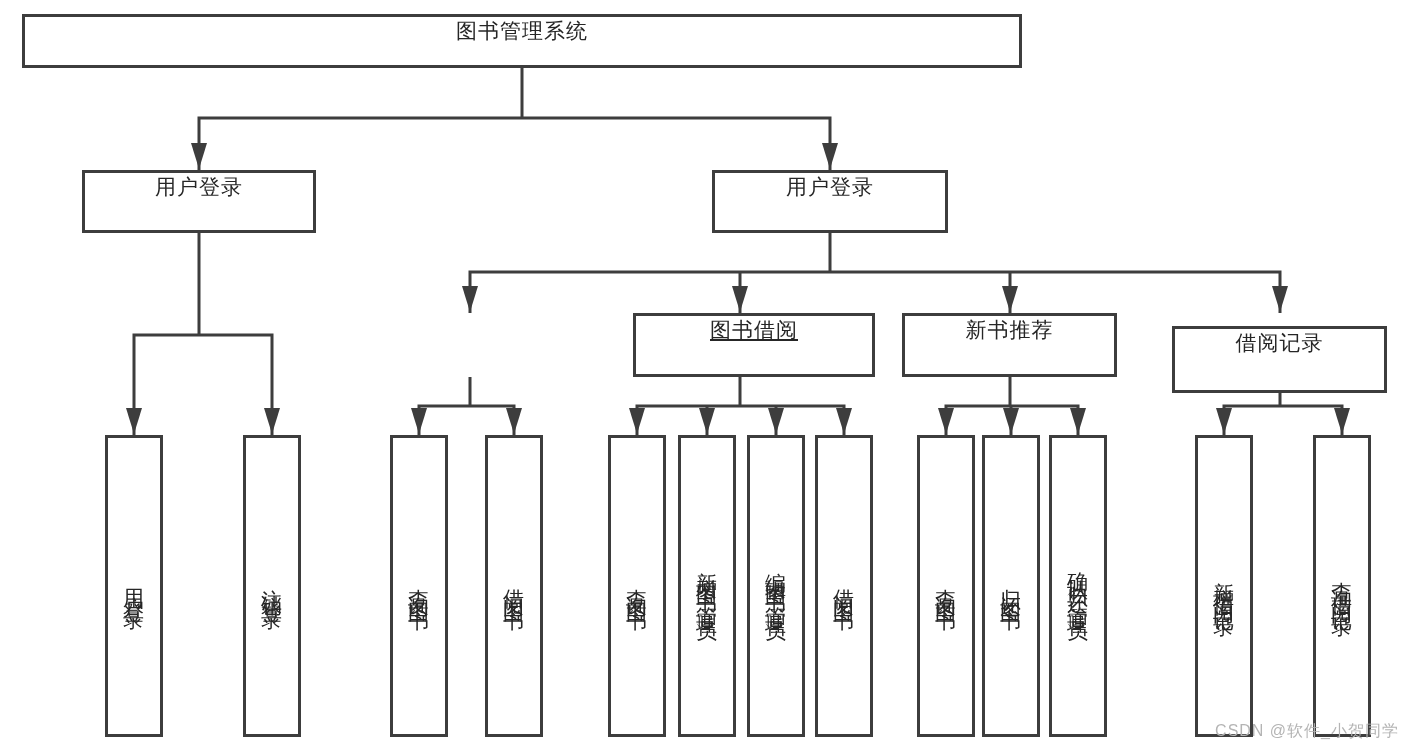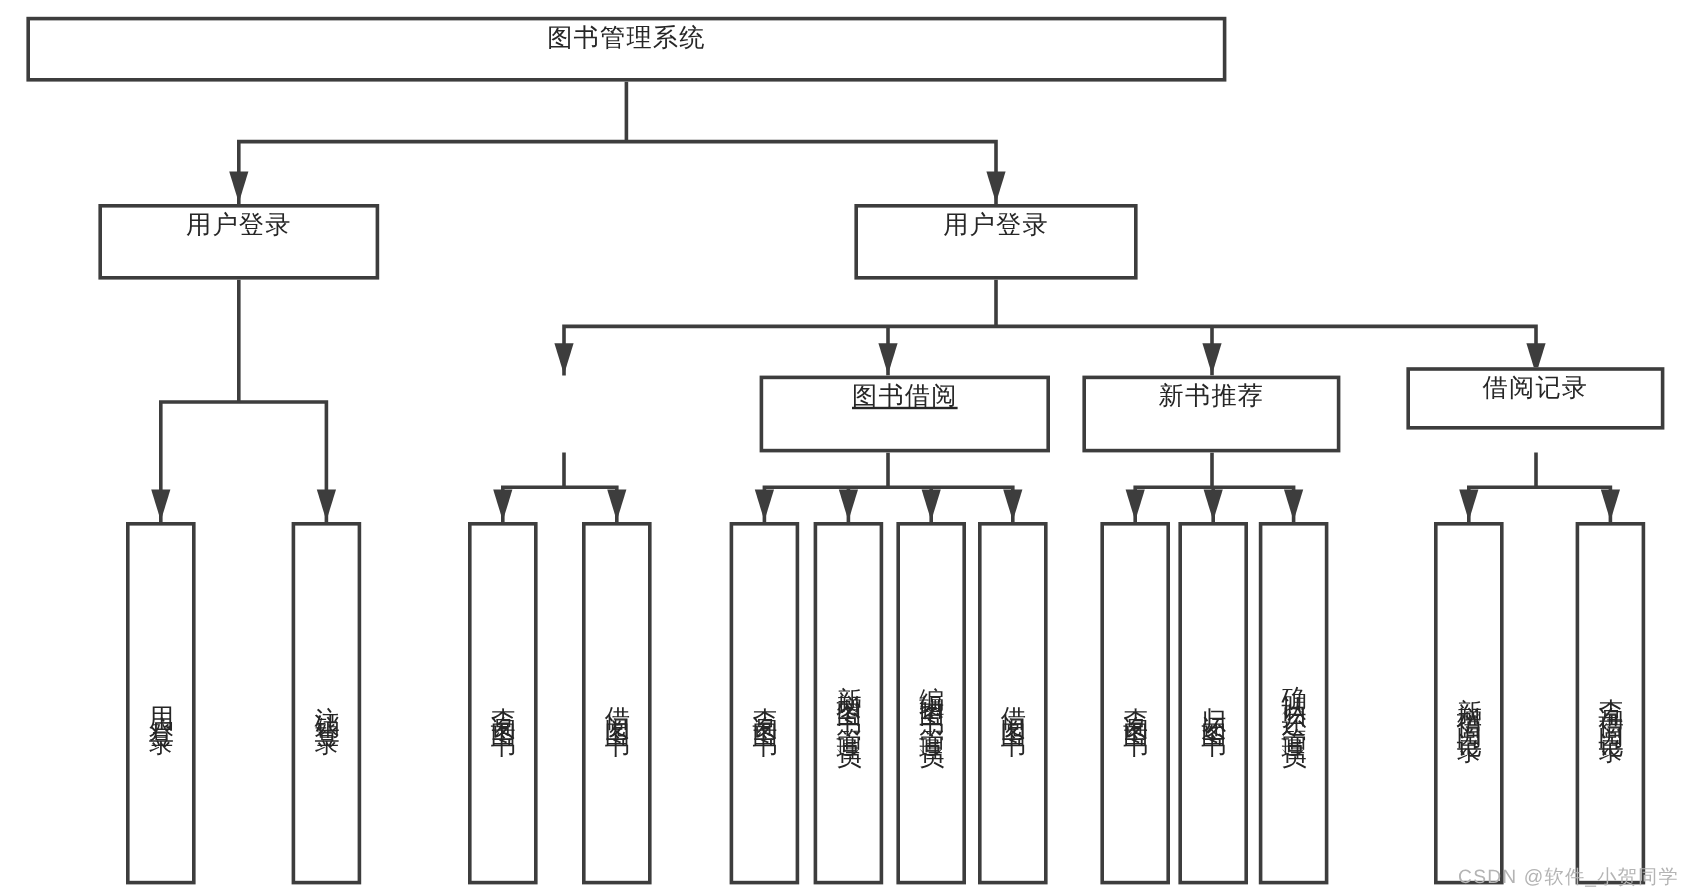--- a/index.html
+++ b/index.html
@@ -33,21 +33,21 @@
     letter-spacing:1px;
     color:var(--text);
   }
   
   #box-root        { left:22px;  top:14px;  width:1000px; height:54px; }
   #box-user-login  { left:82px;  top:170px; width:234px;  height:63px; }
   #box-book-mgmt   { left:712px; top:170px; width:236px;  height:63px; }
   #box-new-book    { left:362px; top:313px; width:215px;  height:64px; }
   #box-borrowing   { left:633px; top:313px; width:242px;  height:64px;text-decoration:underline; }
   #box-current     { left:902px; top:313px; width:215px;  height:64px; }
-  #box-records     { left:1172px;top:306px; width:215px;  height:52px; }
+  #box-records     { left:1172px;top:326px; width:215px;  height:67px; }
   
   .vbox{
     position:absolute;
     top:435px;
     width:58px;
     height:302px;
     border:3px solid var(--line);
     background:var(--bg);
     display:flex;
     align-items:center;

